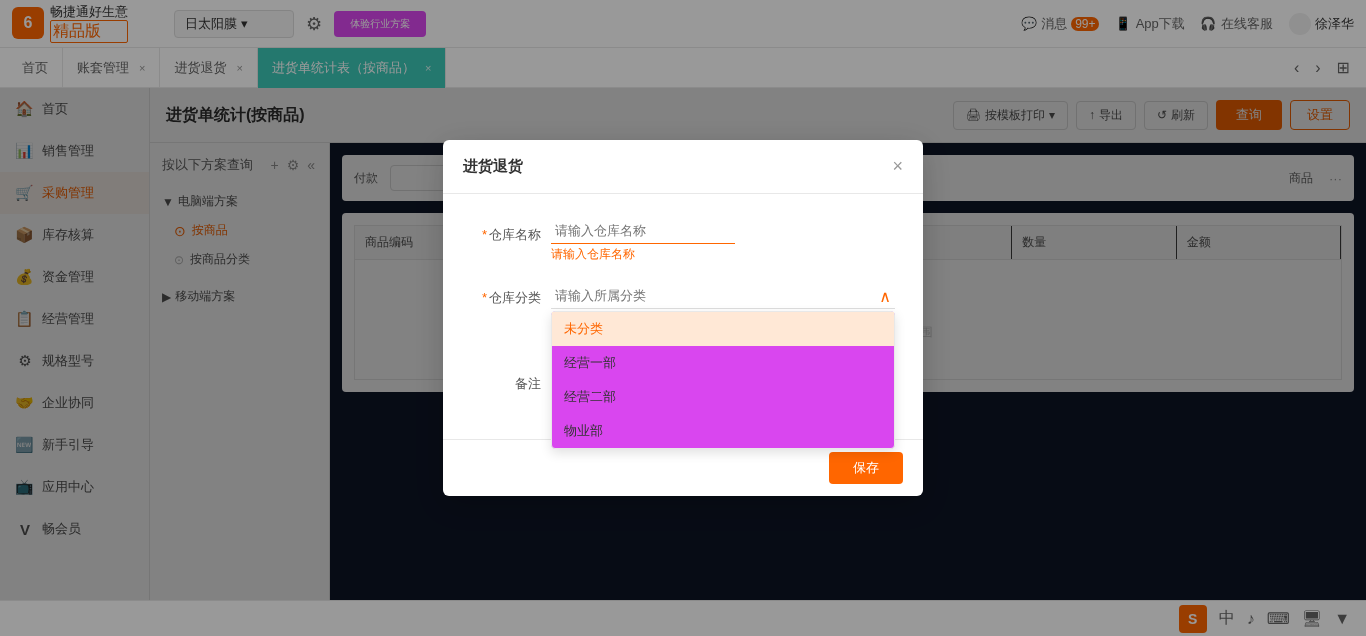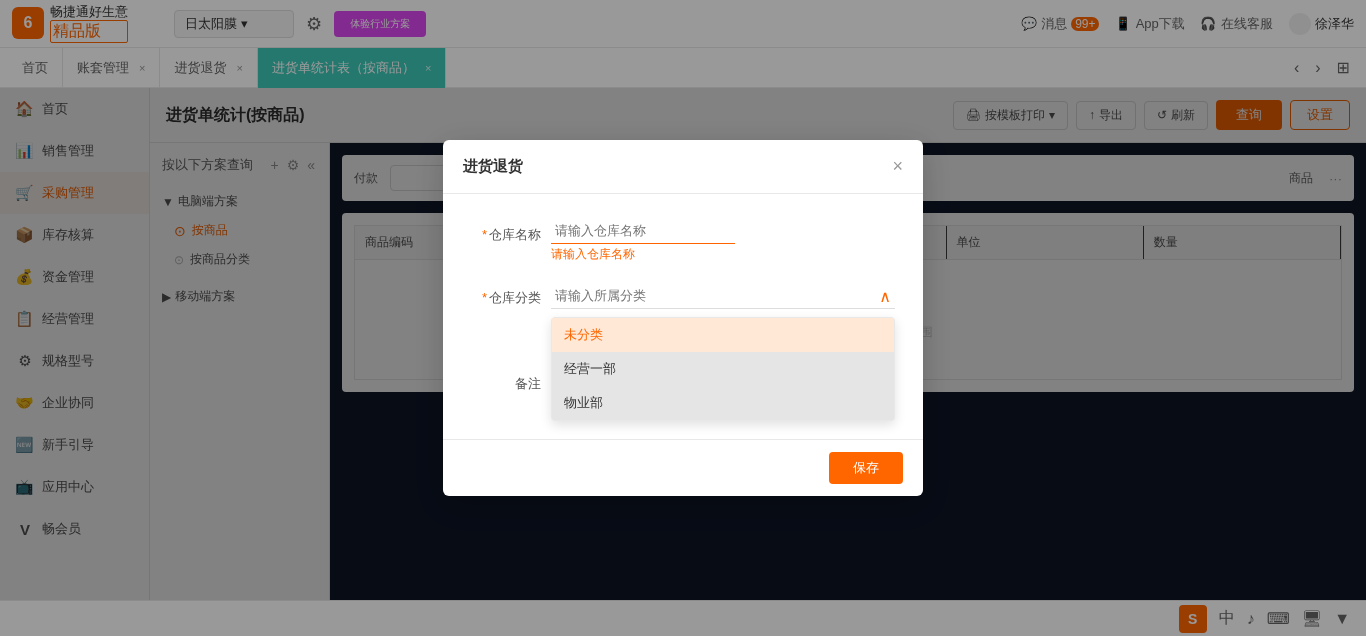--- a/index.html
+++ b/index.html
@@ -206,22 +206,22 @@
       padding: 12px 20px; border-top: 1px solid #e8e8e8; gap: 10px;
     }
     .btn-save {
       background: #f60; color: #fff; border: none;
       border-radius: 4px; padding: 7px 24px; cursor: pointer; font-size: 13px;
     }
 
     
     .dropdown-list {
       position: absolute; top: 100%; left: 0; right: 0;
-      background: #e5e5e5; border: 1px solid #e8e8e8; border-radius: 4px;
-      box-shadow: 0 4px 12px rgba(0,0,0,0.12); z-index: 300; margin-top: 8px;
+      background: #d946ef; border: 1px solid #e8e8e8; border-radius: 4px;
+      box-shadow: 0 4px 12px rgba(0,0,0,0.12); z-index: 300; margin-top: 2px;
     }
     .dropdown-item {
       padding: 8px 12px; cursor: pointer; font-size: 13px; color: #333;
     }
     .dropdown-item.active { background: #ffe8d6; color: #f60; }
 
     
     .bottom-bar {
       position: fixed; bottom: 0; left: 0; right: 0; height: 36px;
       background: #fff; border-top: 1px solid #e8e8e8;
@@ -436,20 +436,21 @@
           <span class="filter-label">商品</span>
           <span style="color:#999; margin-left:4px;">···</span>
         </div>
         <div class="table-placeholder">
           <div class="t-header">
             <div class="t-header-cell">商品编码</div>
             <div class="t-header-cell">商品名称</div>
             <div class="t-header-cell">规格型号</div>
             <div class="t-header-cell">单位</div>
             <div class="t-header-cell">数量</div>
+            <div class="t-header-cell">金额</div>
           </div>
           <div class="t-body" style="height:120px; display:flex; align-items:center; justify-content:center; flex-direction:column; gap:8px;">
             <div style="color:#ccc; font-size:12px;">
               <span>的方案</span>
             </div>
             <div style="color:#ccc; font-size:12px; display:flex; align-items:center; gap:4px;">
               <span style="color:#f60;">🔵</span>
               <span>用[过滤]条件来缩小分析范围</span>
             </div>
           </div>
@@ -482,20 +483,21 @@
 
     <div class="form-row" style="position:relative;">
       <span class="form-label required">仓库分类</span>
       <div class="form-input-wrapper" style="position:relative;">
         <input class="form-input" type="text" style="width: 100%; border-bottom: 1px solid rgb(221, 221, 221); border-top: none; border-left: none; border-right: none; padding: 5px 28px 5px 4px; font-size: 13px; outline: none;" placeholder="请输入所属分类">
         <span class="dropdown-arrow">∧</span>
         
         <div class="dropdown-list">
           <div class="dropdown-item active">未分类</div>
           <div class="dropdown-item">经营一部</div>
+          <div class="dropdown-item">经营二部</div>
           <div class="dropdown-item">物业部</div>
         </div>
       </div>
     </div>
 
     <div class="form-row" style="margin-top: 60px;">
       <span class="form-label">备注</span>
       <input class="form-input" type="text" style="flex: 1 1 0%; border-bottom: 1px solid rgb(221, 221, 221); border-top: none; border-left: none; border-right: none; padding: 5px 4px; font-size: 13px; outline: none;">
     </div>
 

